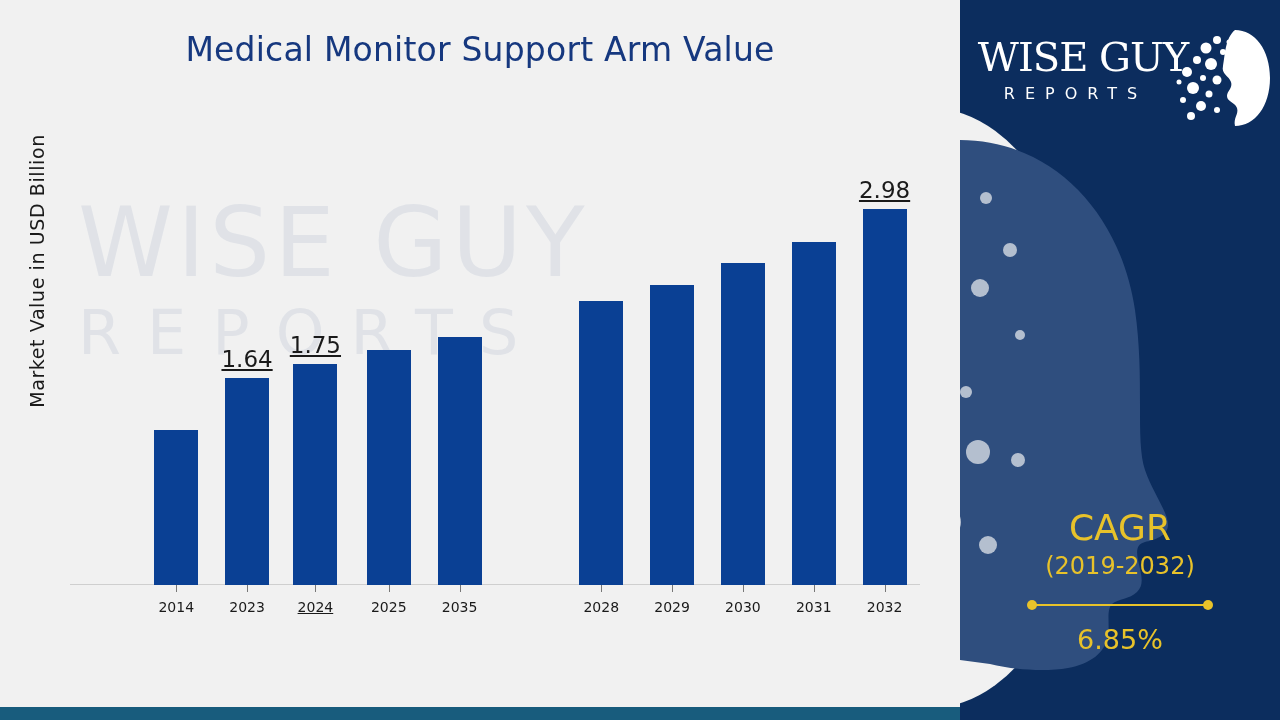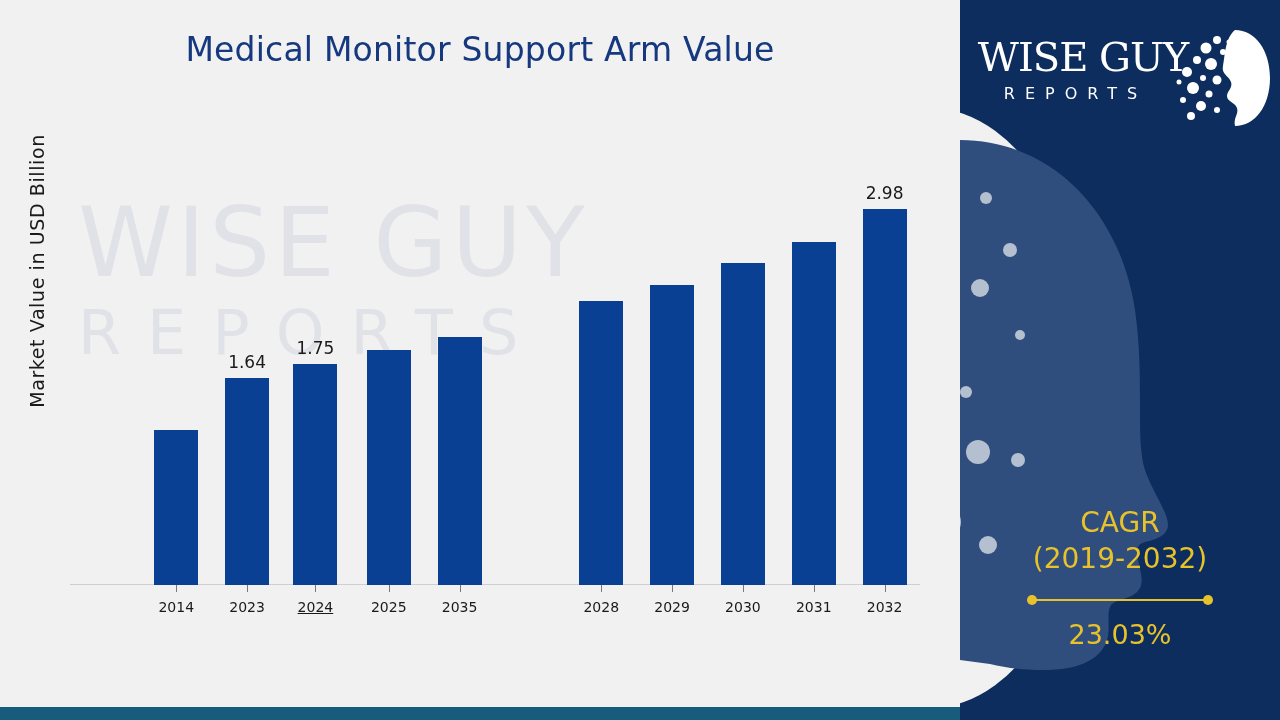--- a/index.html
+++ b/index.html
@@ -103,22 +103,23 @@
     bottom: 0;
     left: 13px;
     width: 44px;
     background: #0a4094;
   }
   .bar-label {
     position: absolute;
     left: 0;
     width: 70px;
     text-align: center;
-    font-size: 17px;
+    font-size: 23px;
     color: #1a1a1a;
+    text-decoration: underline;
   }
   .tick {
     position: absolute;
     bottom: -7px;
     left: 34px;
     width: 1px;
     height: 7px;
     background: #777;
   }
   .xtick-label {
@@ -199,26 +200,26 @@
   
   #cagr-block {
     position: absolute;
     left: 0; top: 505px;
     width: 320px;
     text-align: center;
     z-index: 5;
   }
   #cagr-title {
     color: #e8c22a;
-    font-size: 28px;
+    font-size: 36px;
     line-height: 1.28;
   }
   #cagr-period {
     color: #e8c22a;
-    font-size: 28px;
+    font-size: 24px;
     line-height: 1.28;
   }
   #cagr-divider {
     position: relative;
     margin: 18px auto 14px auto;
     width: 186px;
     height: 10px;
   }
   #cagr-divider .rule {
     position: absolute;
@@ -384,17 +385,17 @@
     </div>
 
     <div id="cagr-block">
       <div id="cagr-title">CAGR</div>
       <div id="cagr-period">(2019-2032)</div>
       <div id="cagr-divider">
         <span class="dot left"></span>
         <span class="rule"></span>
         <span class="dot right"></span>
       </div>
-      <div id="cagr-value">23.03%</div>
+      <div id="cagr-value">6.85%</div>
     </div>
 
   </div>
 </div>
 
 </body></html>

